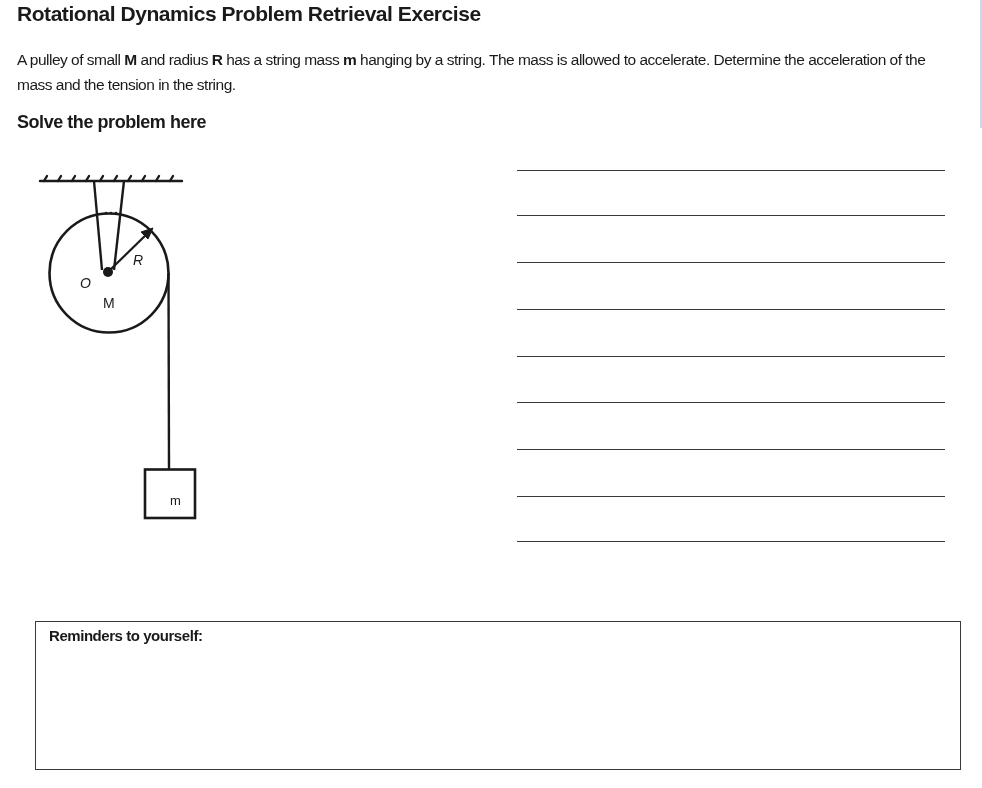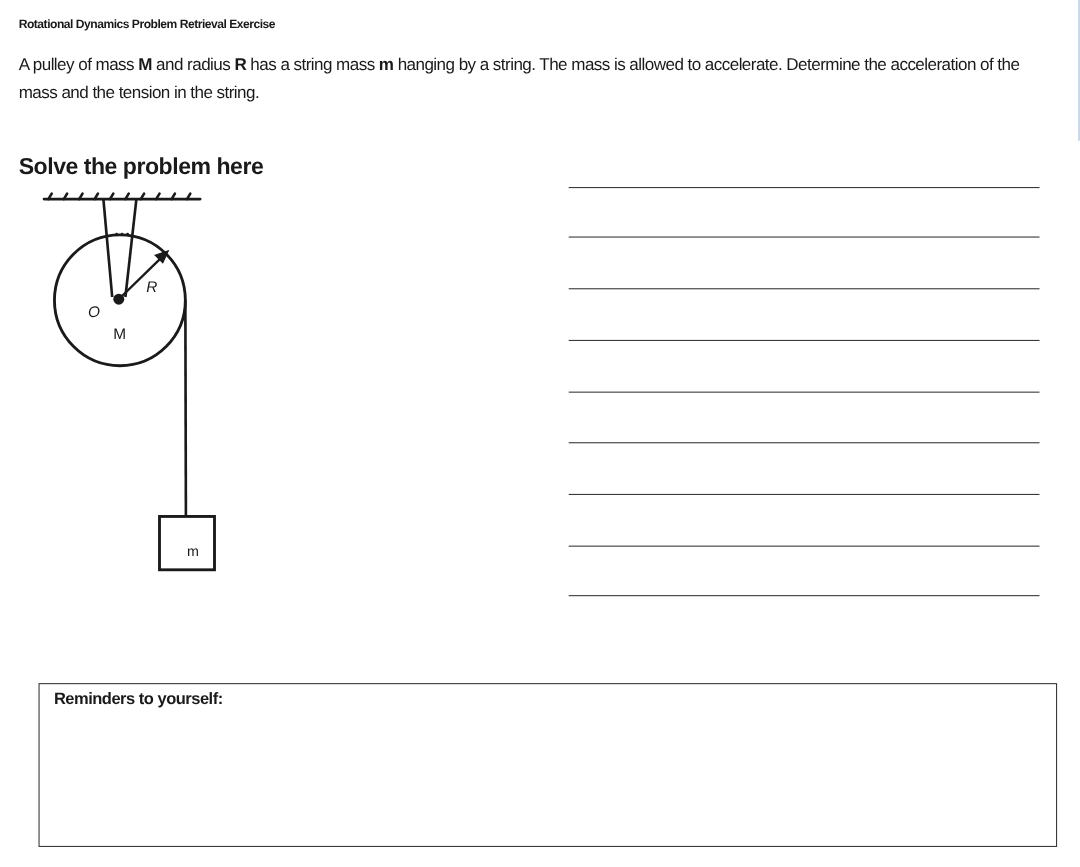--- a/index.html
+++ b/index.html
@@ -19,46 +19,45 @@
     position: absolute;
     left: 980px;
     top: 0;
     width: 2px;
     height: 128px;
     background: #c9d8ea;
   }
   .title {
     position: absolute;
     left: 17px;
-    top: 16px;
-    font-size: 11px;
+    top: 2px;
+    font-size: 21px;
     font-weight: bold;
     letter-spacing: -0.45px;
     white-space: nowrap;
     text-align: center;
   }
   .problem {
     position: absolute;
     left: 17px;
     top: 47px;
     width: 930px;
     font-size: 15.5px;
     line-height: 25px;
     letter-spacing: -0.5px;
   }
   .problem b { font-weight: bold; }
   .solve-label {
     position: absolute;
     left: 17px;
     top: 112px;
-    font-size: 21px;
+    font-size: 18px;
     font-weight: bold;
     letter-spacing: -0.45px;
     white-space: nowrap;
-    margin-top: 28px;
   }
   .diagram {
     position: absolute;
     left: 0;
     top: 150px;
     width: 260px;
     height: 390px;
   }
   .answer-lines {
     position: absolute;
@@ -96,21 +95,21 @@
     fill: #1a1a1a;
   }
 </style>
 </head>
 <body>
 
 <div class="page-edge"></div>
 
 <div class="title">Rotational Dynamics Problem Retrieval Exercise</div>
 
-<div class="problem"><span>A pulley of mass </span><b>M</b><span> and radius </span><b>R</b><span> has a string mass </span><b>m</b><span> hanging by a string. The mass is allowed to accelerate. Determine the acceleration of the mass and the tension in the string.</span></div>
+<div class="problem"><span>A pulley of small </span><b>M</b><span> and radius </span><b>R</b><span> has a string mass </span><b>m</b><span> hanging by a string. The mass is allowed to accelerate. Determine the acceleration of the mass and the tension in the string.</span></div>
 
 <div class="solve-label">Solve the problem here</div>
 
 <svg class="diagram" viewBox="0 150 260 390" width="260" height="390">
 
   <g stroke="#1a1a1a" stroke-width="2.4" fill="none" stroke-linecap="round">
     <line x1="40" y1="181" x2="182" y2="181"></line>
     <path d="M44 181 l3 -5 M58 181 l3 -5 M72 181 l3 -5 M86 181 l3 -5 M100 181 l3 -5 M114 181 l3 -5 M128 181 l3 -5 M142 181 l3 -5 M156 181 l3 -5 M170 181 l3 -5"></path>
   </g>
 

